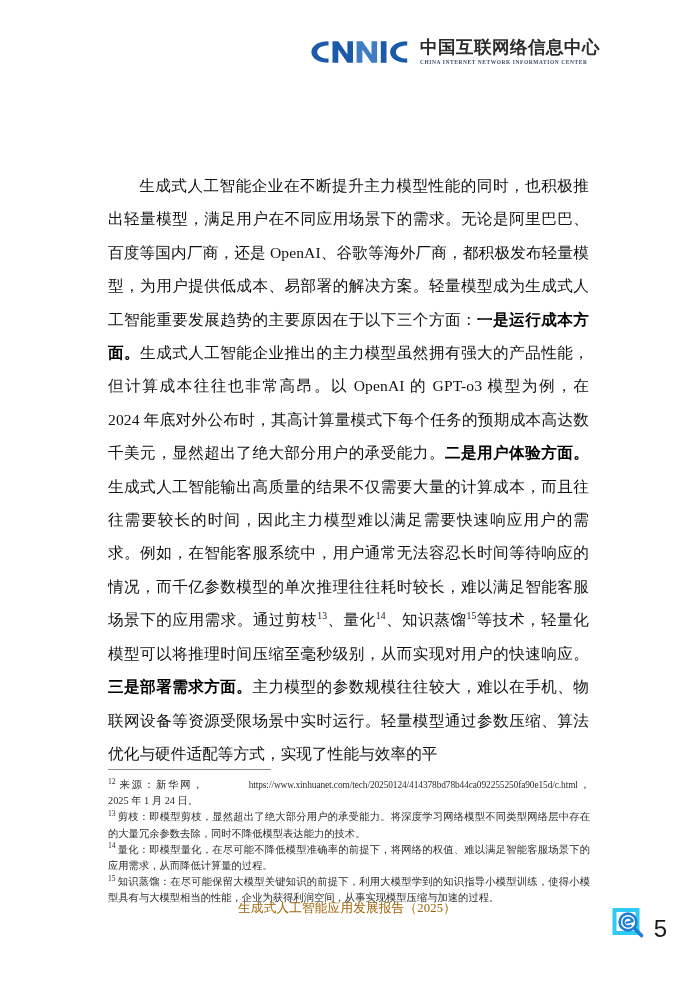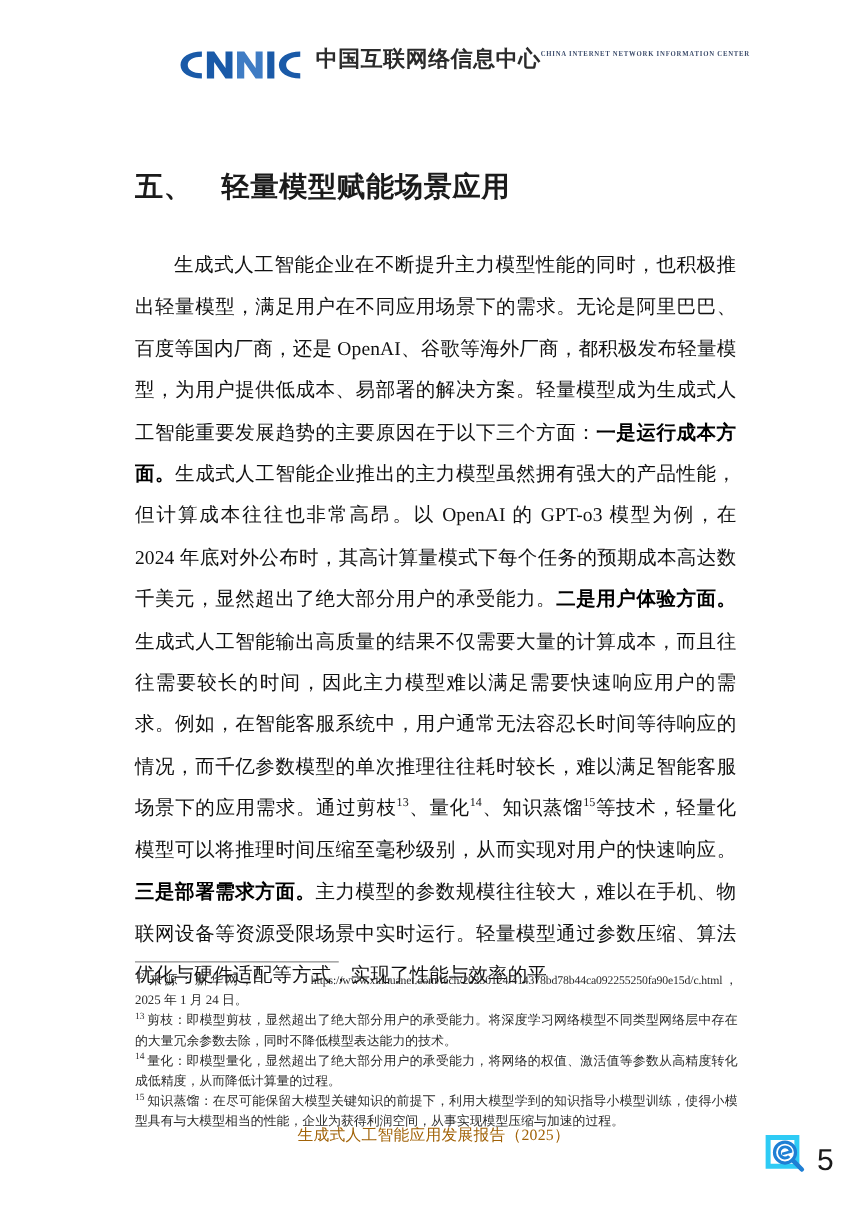--- a/index.html
+++ b/index.html
@@ -38,21 +38,21 @@
     display: flex;
     align-items: flex-start;
   }
   .logo-mark {
     display: block;
     margin-right: 8px;
     margin-top: 1px;
   }
   .logo-text-block {
     display: flex;
-    flex-direction: row;
+    flex-direction: column;
     justify-content: flex-end;
   }
   .logo-cn {
     font-family: "Liberation Serif", "DejaVu Serif", serif;
     font-size: 17.5px;
     font-weight: bold;
     color: #2b2b2b;
     letter-spacing: 0.5px;
     line-height: 1.05;
     white-space: nowrap;
@@ -202,37 +202,36 @@
         <div class="logo-en">CHINA INTERNET NETWORK INFORMATION CENTER</div>
       </div>
     </div>
   </div>
 
   <div class="content">
 
 
     <div class="gap-after-para"></div>
 
-    <h2 class="section-heading">五、　轻量模型赋能场景应用</h2>
 
     <div class="gap-after-heading"></div>
 
     <p class="body indent"><span>生成式人工智能企业在不断提升主力模型性能的同时，也积极推出轻量模型，满足用户在不同应用场景下的需求。无论是阿里巴巴、百度等国内厂商，还是 OpenAI、谷歌等海外厂商，都积极发布轻量模型，为用户提供低成本、易部署的解决方案。轻量模型成为生成式人工智能重要发展趋势的主要原因在于以下三个方面：</span><b class="strong">一是运行成本方面。</b><span>生成式人工智能企业推出的主力模型虽然拥有强大的产品性能，但计算成本往往也非常高昂。以 OpenAI 的 GPT-o3 模型为例，在 2024 年底对外公布时，其高计算量模式下每个任务的预期成本高达数千美元，显然超出了绝大部分用户的承受能力。</span><b class="strong">二是用户体验方面。</b><span>生成式人工智能输出高质量的结果不仅需要大量的计算成本，而且往往需要较长的时间，因此主力模型难以满足需要快速响应用户的需求。例如，在智能客服系统中，用户通常无法容忍长时间等待响应的情况，而千亿参数模型的单次推理往往耗时较长，难以满足智能客服场景下的应用需求。通过剪枝</span><span class="sup lat">13</span><span>、量化</span><span class="sup lat">14</span><span>、知识蒸馏</span><span class="sup lat">15</span><span>等技术，轻量化模型可以将推理时间压缩至毫秒级别，从而实现对用户的快速响应。</span><b class="strong">三是部署需求方面。</b><span>主力模型的参数规模往往较大，难以在手机、物联网设备等资源受限场景中实时运行。轻量模型通过参数压缩、算法优化与硬件适配等方式，实现了性能与效率的平</span></p>
 
   </div>
 
   <div class="footnote-sep"></div>
 
   <div class="footnotes">
 
     <p class="fn"><span class="fn-num lat">12</span><span>来源：新华网，</span><span class="url">https://www.xinhuanet.com/tech/20250124/414378bd78b44ca092255250fa90e15d/c.html</span><span>，2025 年 1 月 24 日。</span></p>
 
     <p class="fn"><span class="fn-num lat">13</span><span>剪枝：即模型剪枝，显然超出了绝大部分用户的承受能力。将深度学习网络模型不同类型网络层中存在的大量冗余参数去除，同时不降低模型表达能力的技术。</span></p>
 
-    <p class="fn"><span class="fn-num lat">14</span><span>量化：即模型量化，显然超出了绝大部分用户的承受能力，将网络的权值、激活值等参数从高精度转化成低精度，从而降低计算量的过程。</span></p>
+    <p class="fn"><span class="fn-num lat">14</span><span>量化：即模型量化，在尽可能不降低模型准确率的前提下，将网络的权值、难以满足智能客服场景下的应用需求，从而降低计算量的过程。</span></p>
 
     <p class="fn"><span class="fn-num lat">15</span><span>知识蒸馏：在尽可能保留大模型关键知识的前提下，利用大模型学到的知识指导小模型训练，使得小模型具有与大模型相当的性能，企业为获得利润空间，从事实现模型压缩与加速的过程。</span></p>
 
   </div>
 
   <div class="footer-title">生成式人工智能应用发展报告（2025）</div>
 
   <div class="footer-brand">
     <svg width="36" height="36" viewBox="0 0 36 36">
       <rect x="1.5" y="2" width="27" height="27" fill="#2ecbf5"></rect>

